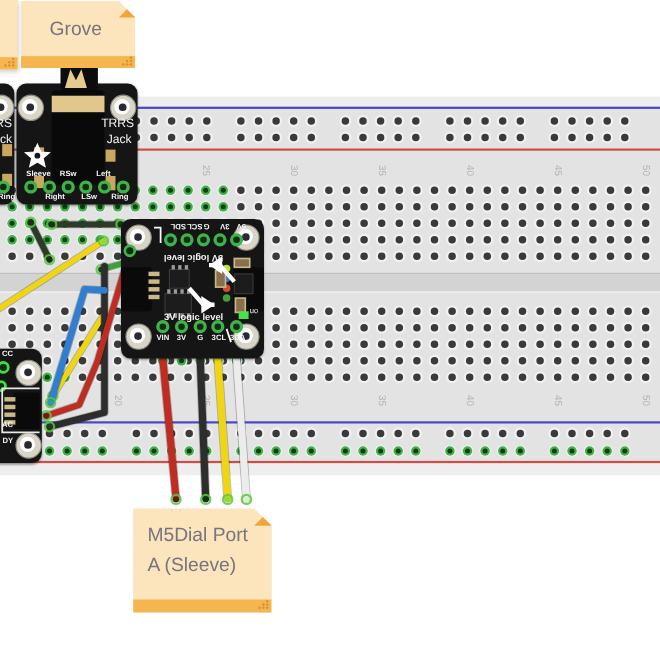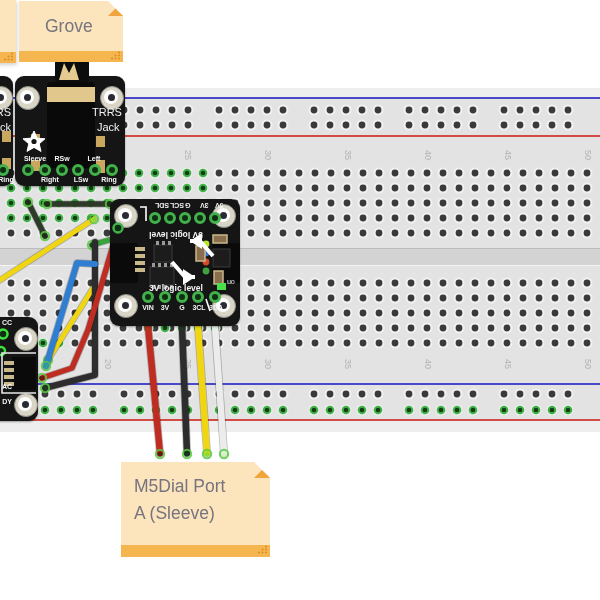--- a/index.html
+++ b/index.html
@@ -1349,21 +1349,21 @@
           <circle cx="10" cy="1.5" r="1.1"></circle>
           <circle cx="6.5" cy="4.5" r="1.1"></circle>
           <circle cx="10" cy="4.5" r="1.1"></circle>
       <circle cx="3" cy="7.5" r="1.1"></circle>
           <circle cx="6.5" cy="7.5" r="1.1"></circle>
           <circle cx="10" cy="7.5" r="1.1"></circle>
         </g>
     </svg>
   </div>
 
-  <div class="note" style="left:121px;top:462px;width:149px;height:95px;z-index:5;clip-path:polygon(0 0,calc(100% - 16px) 0,100% 16px,100% 100%,0 100%)">
+  <div class="note" style="left:121px;top:462px;width:126px;height:95px;z-index:5;clip-path:polygon(0 0,calc(100% - 16px) 0,100% 16px,100% 100%,0 100%)">
     <div class="fold" style="border-width:0 0 16px 16px;border-color:transparent transparent #f0a43c transparent"></div>
     <div class="ntxt" style="left:13px;top:11px">
       <div>M5Dial Port</div>
       <div>A (Sleeve)</div>
     </div>
     <div class="bar" style="height:12px"></div>
     <svg class="grip" style="right:2px;bottom:3px" width="12" height="9">
       <g fill="#d98f2b">
           <circle cx="10" cy="1.5" r="1.1"></circle>
           <circle cx="6.5" cy="4.5" r="1.1"></circle>

